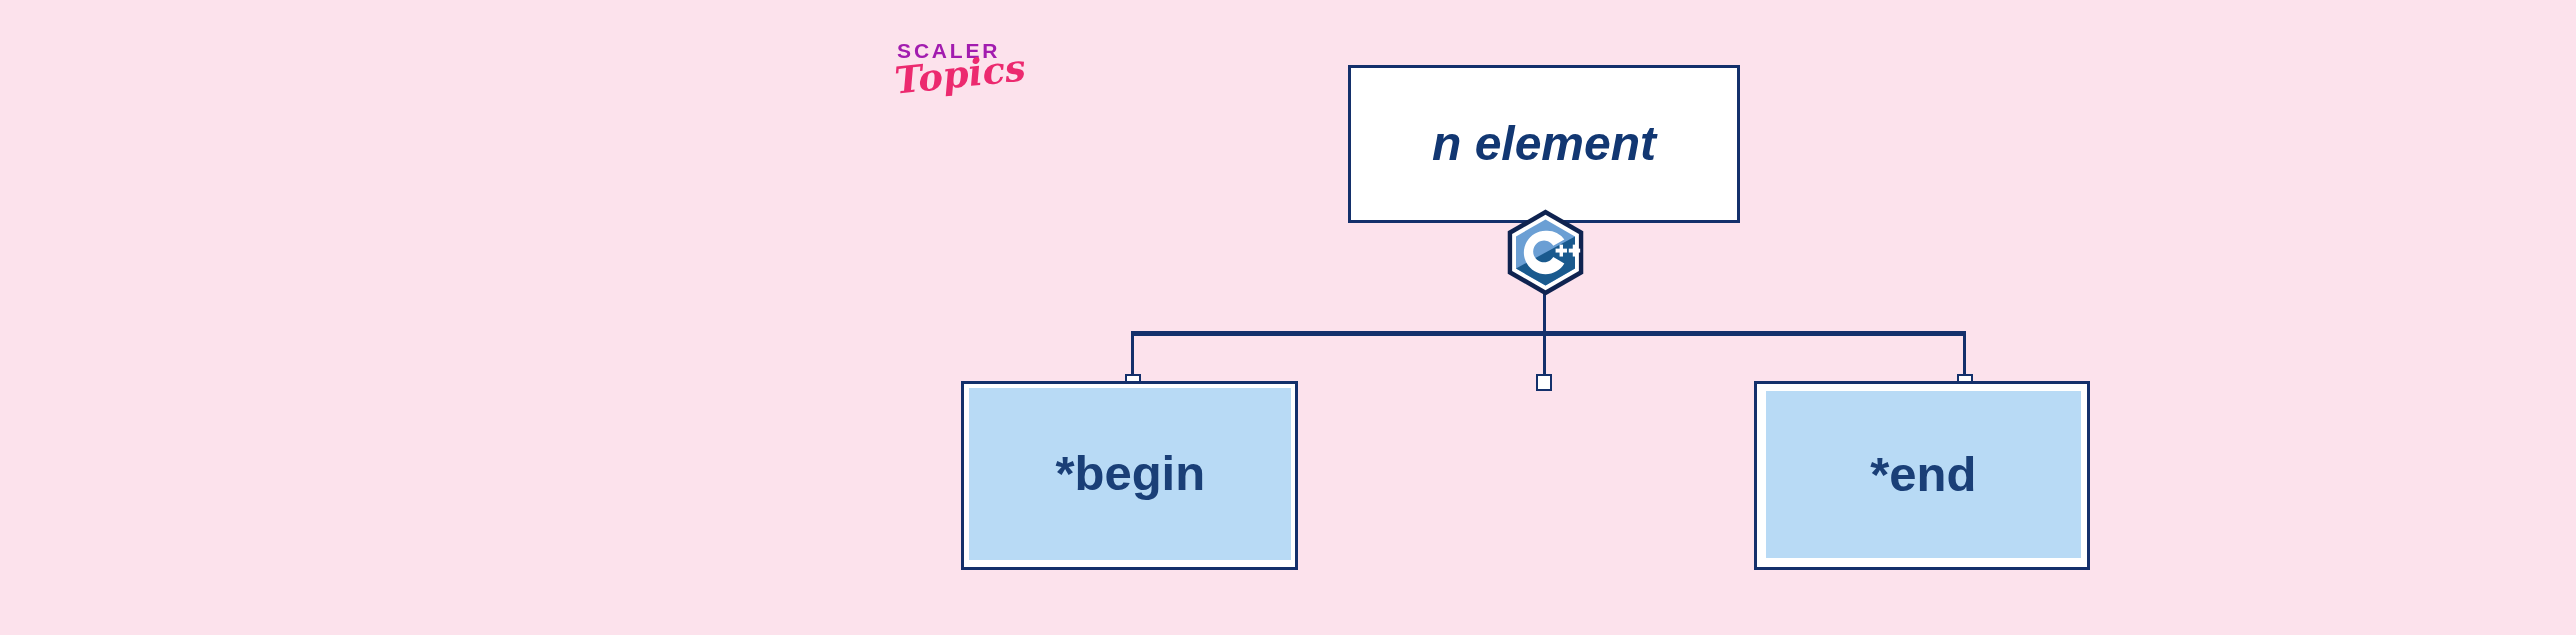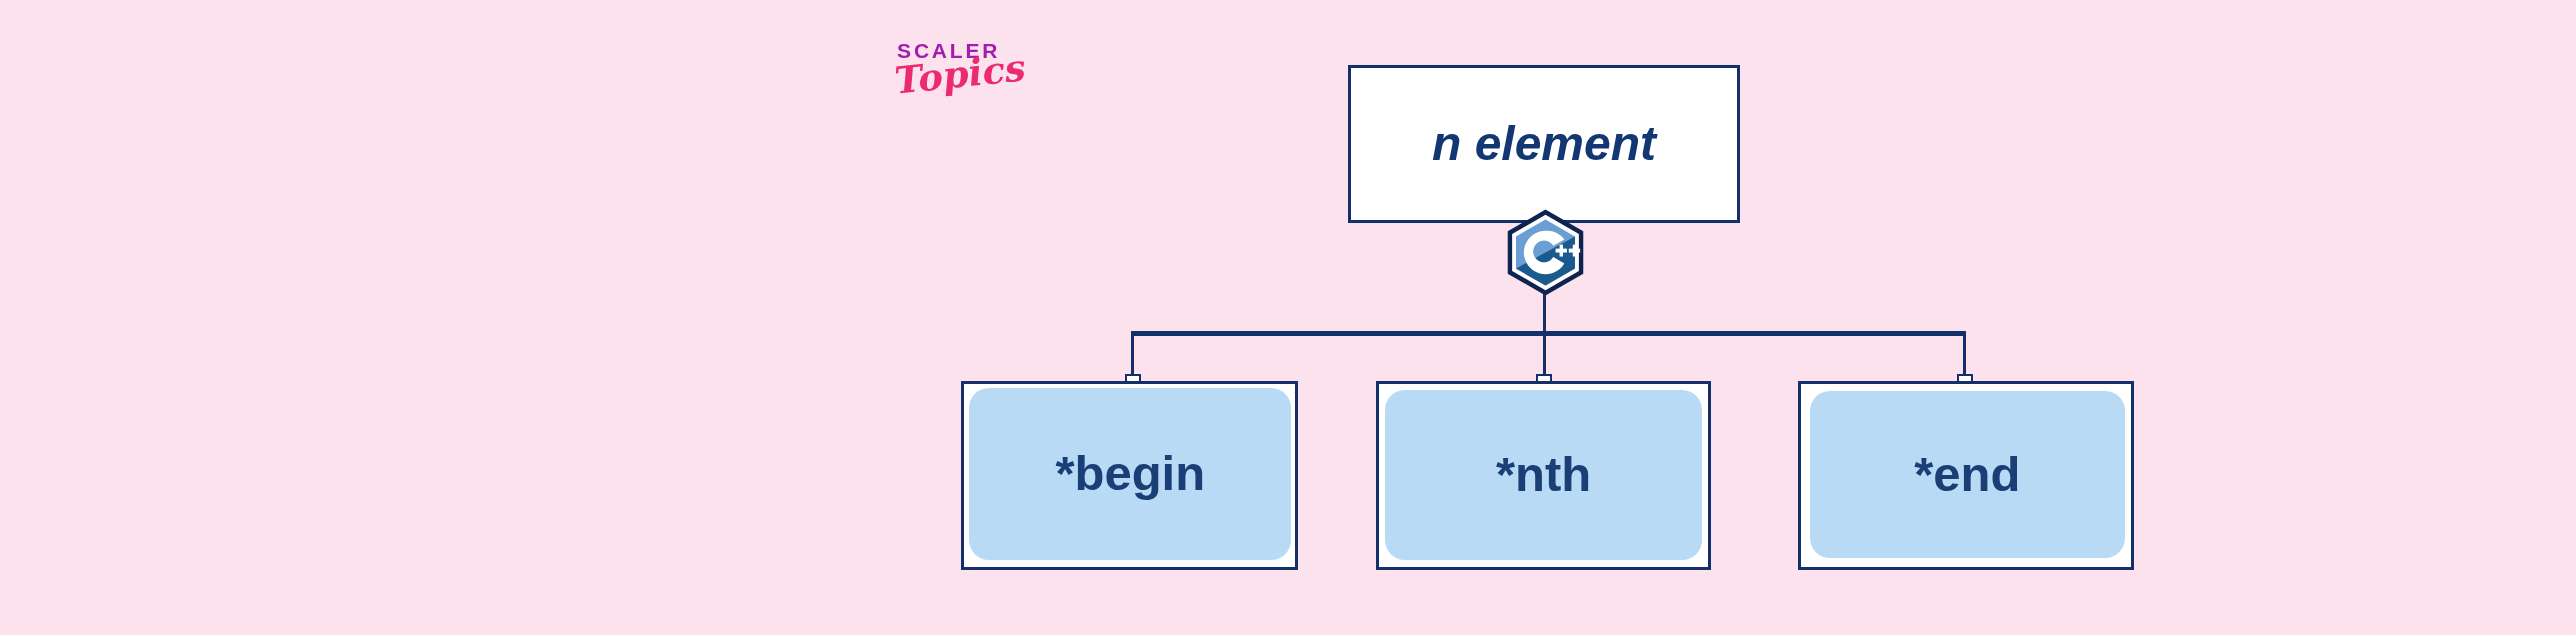--- a/index.html
+++ b/index.html
@@ -141,38 +141,37 @@
     align-items: center;
     justify-content: center;
   }
   .node-child-inner {
     background: #b8daf5;
     width: 100%;
     height: 100%;
     display: flex;
     align-items: center;
     justify-content: center;
-    border-radius: 20px;
   }
   .node-child-label {
     font-size: 49px;
     font-weight: 600;
     color: #1a3f77;
     line-height: 1;
     white-space: nowrap;
   }
 
   
   .node-begin  { left: 961px; width: 337px; }
   .node-begin  .node-child-inner { margin: 4.1px 3.6px 7.2px 5.2px; width: auto; height: auto; flex: 1; align-self: stretch; }
 
   .node-nth    { left: 1376px; width: 335px; }
   .node-nth    .node-child-inner { margin: 5.7px 5.7px 7.2px 5.7px; width: auto; height: auto; flex: 1; align-self: stretch; }
 
-  .node-end    { left: 1798px; width: 336px; }
+  .node-end    { left: 1754px; width: 336px; }
   .node-end    .node-child-inner { margin: 7.2px 6.2px 9.3px 8.8px; width: auto; height: auto; flex: 1; align-self: stretch; }
 
   
   .cpp-logo {
     position: absolute;
     left: 1501px;
     top: 208px;
     width: 89px;
     height: 89px;
   }
@@ -228,25 +227,20 @@
       <rect x="138.7" y="70.8" width="6.6" height="23" fill="#ffffff"></rect>
     </svg>
   </div>
 
   <div class="node-child node-begin">
     <div class="node-child-inner">
       <span class="node-child-label">*begin</span>
     </div>
   </div>
 
-  <div class="node-child node-nth">
-    <div class="node-child-inner">
-      <span class="node-child-label">*nth</span>
-    </div>
-  </div>
 
   <div class="node-child node-end">
     <div class="node-child-inner">
       <span class="node-child-label">*end</span>
     </div>
   </div>
 
 </div>
 
 

